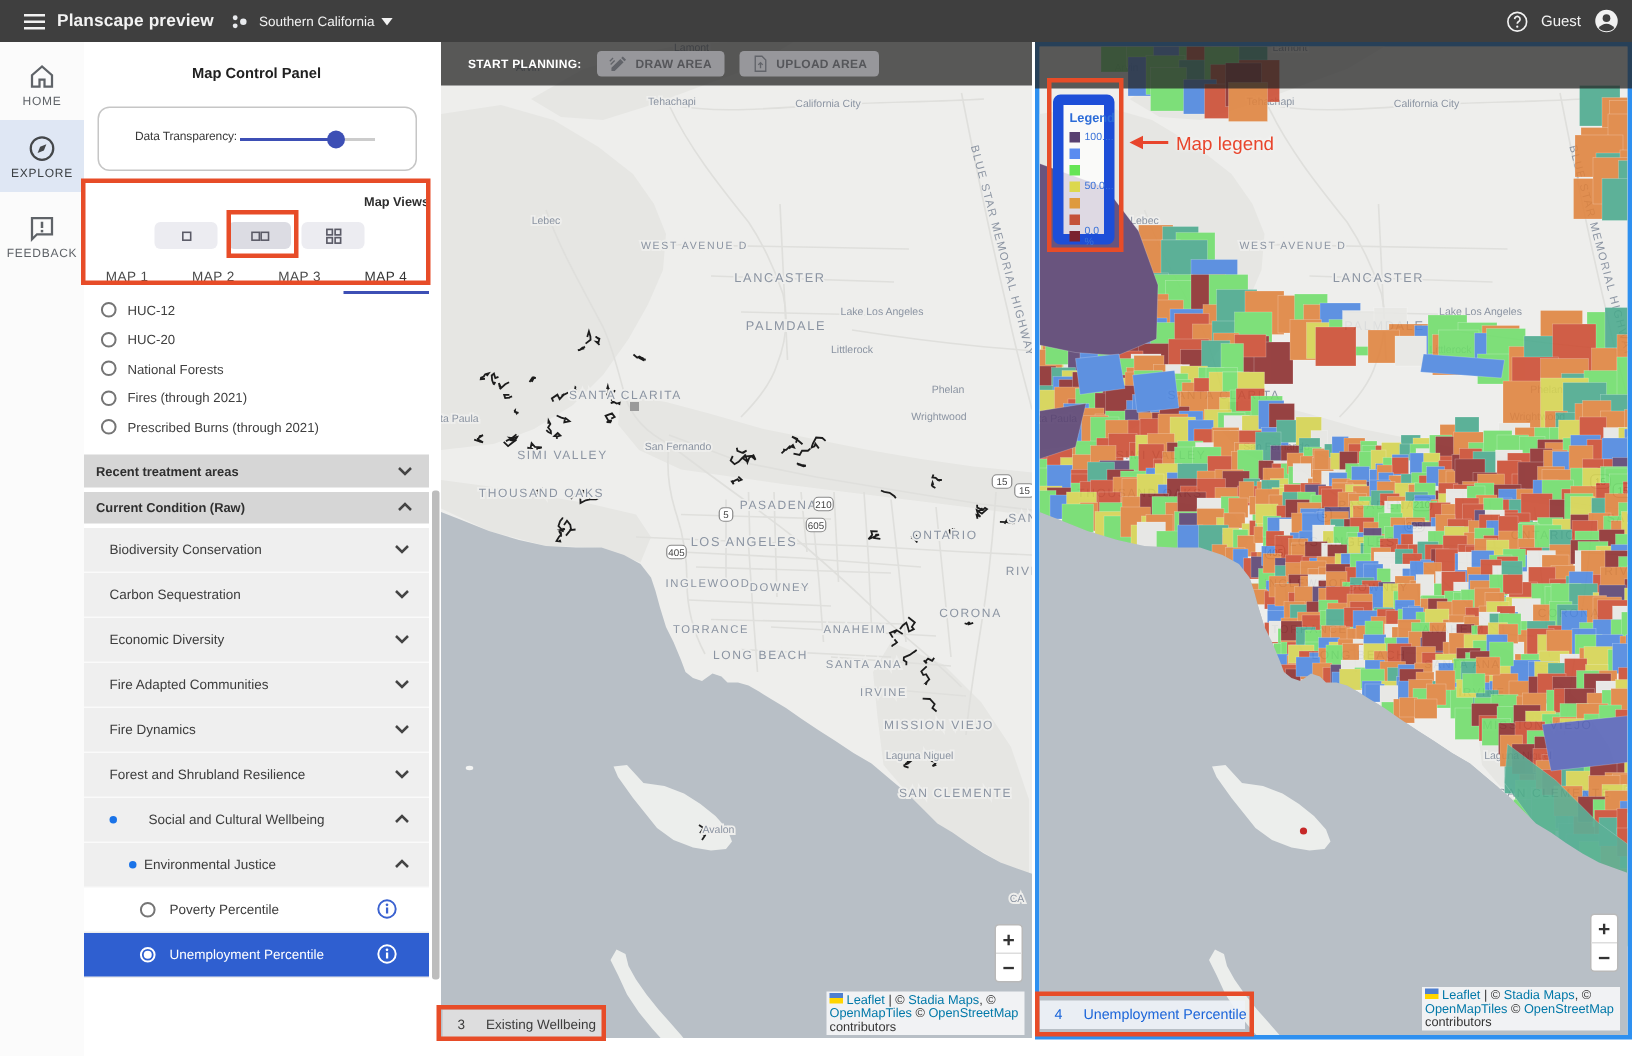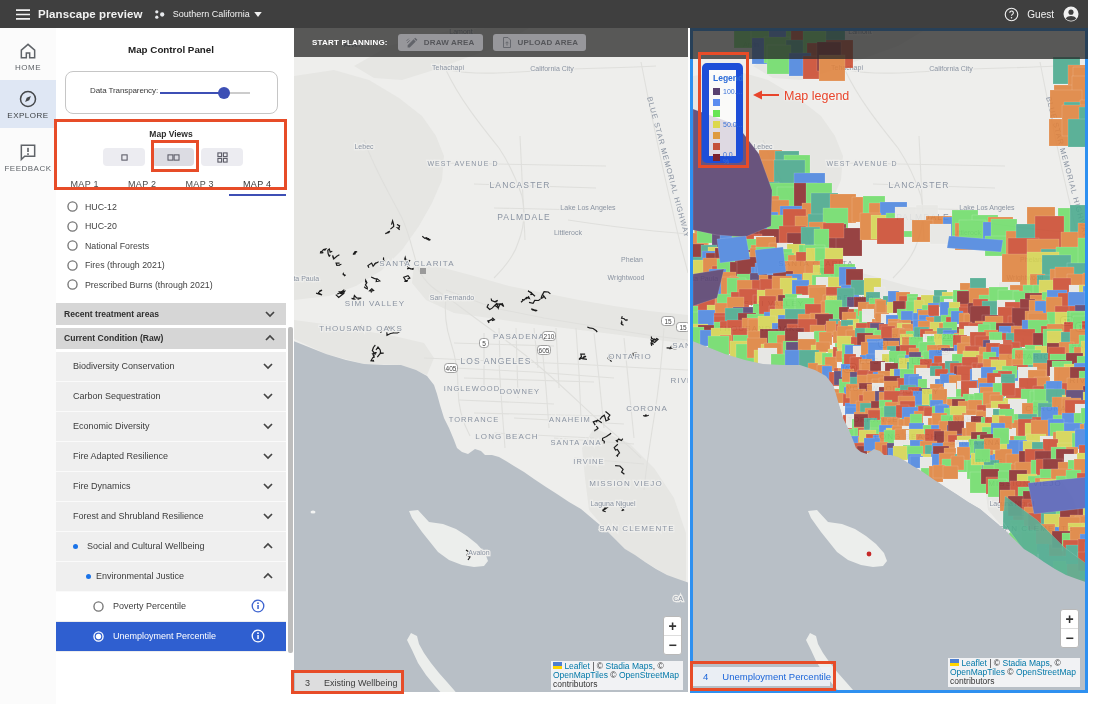--- a/index.html
+++ b/index.html
@@ -11,21 +11,21 @@
 .ritem{position:absolute;width:56px;text-align:center;color:#5f6368}
 .ritem div{font-size:8px;letter-spacing:.5px;margin-top:2px}
 .ritem.on{background:#dfe7f4;color:#3c4043}
 #panel{position:absolute;left:56px;top:28px;width:230px;height:560px;background:#fff}
 #panel h1{font-size:9.8px;color:#212121;text-align:center;margin-top:16px;letter-spacing:0}
 #card{position:absolute;left:9px;top:43px;width:213px;height:43px;border:1px solid #c6c6c6;border-radius:8px}
 #card .lab{position:absolute;left:24px;top:14px;font-size:8px;color:#3a3a3a;letter-spacing:-.1px}
 #slider{position:absolute;left:94px;top:20px;width:90px;height:2px;background:#ccc}
 #slider .fill{position:absolute;left:0;top:0;height:2px;width:63px;background:#3d4fb5}
 #slider .thumb{position:absolute;left:58px;top:-5px;width:12px;height:12px;border-radius:50%;background:#3d4fb5}
-.mvtitle{position:absolute;left:0;top:101px;width:230px;text-align:center;font-size:8.5px;font-weight:bold;color:#2d2d2d}
+.mvtitle{position:absolute;left:0;top:101px;width:230px;text-align:right;font-size:8.5px;font-weight:bold;color:#2d2d2d}
 .mvbtns{position:absolute;left:47px;top:120px;display:flex;gap:7px}
 .mvb{width:42px;height:18px;background:#ececf1;border-radius:4px;display:flex;align-items:center;justify-content:center}
 .mvb.on{background:#dcdce3}
 .tabs{position:absolute;left:0;top:146px;width:230px;display:flex}
 .tabs div{flex:1;text-align:center;font-size:9px;color:#4a4a4a;letter-spacing:.3px;padding:5px 0 5px}
 .tabs div.on{border-bottom:2.5px solid #3d4fb5;color:#333}
 #rlist{position:absolute;left:0;top:169px;width:230px}
 .rad{display:flex;align-items:center;height:19.5px;padding-left:11px;font-size:8.8px;color:#3f3f3f}
 .rad svg{margin-right:7px;flex:none}
 .hdr{position:absolute;left:0;width:230px;height:21.5px;background:#d6d6d6;display:flex;align-items:center;padding:0 10px 0 8px;font-size:8.6px;font-weight:bold;color:#2f2f2f}
@@ -223,40 +223,40 @@
           <path d="M2 3 L6 7 L10 3" fill="none" stroke="#444" stroke-width="1.7"></path>
         </svg>
       </div>
       <div class="row">
         <span class="rt">Economic Diversity</span>
         <svg width="12" height="10" viewBox="0 0 12 10">
           <path d="M2 3 L6 7 L10 3" fill="none" stroke="#444" stroke-width="1.7"></path>
         </svg>
       </div>
       <div class="row">
-        <span class="rt">Fire Adapted Resilience</span>
+        <span class="rt">Fire Adapted Communities</span>
         <svg width="12" height="10" viewBox="0 0 12 10">
           <path d="M2 3 L6 7 L10 3" fill="none" stroke="#444" stroke-width="1.7"></path>
         </svg>
       </div>
       <div class="row">
         <span class="rt">Fire Dynamics</span>
         <svg width="12" height="10" viewBox="0 0 12 10">
           <path d="M2 3 L6 7 L10 3" fill="none" stroke="#444" stroke-width="1.7"></path>
         </svg>
       </div>
       <div class="row">
         <span class="rt">Forest and Shrubland Resilience</span>
         <svg width="12" height="10" viewBox="0 0 12 10">
           <path d="M2 3 L6 7 L10 3" fill="none" stroke="#444" stroke-width="1.7"></path>
         </svg>
       </div>
       <div class="row">
         <span class="dot"></span>
-        <span class="rt" style="margin-left:4px">Social and Cultural Wellbeing</span>
+        <span class="rt" style="margin-left:16px">Social and Cultural Wellbeing</span>
         <svg width="12" height="10" viewBox="0 0 12 10">
           <path d="M2 7 L6 3 L10 7" fill="none" stroke="#444" stroke-width="1.7"></path>
         </svg>
       </div>
       <div class="row r2">
         <span class="dot"></span>
         <span class="rt" style="margin-left:0">Environmental Justice</span>
         <svg width="12" height="10" viewBox="0 0 12 10">
           <path d="M2 7 L6 3 L10 7" fill="none" stroke="#444" stroke-width="1.7"></path>
         </svg>

